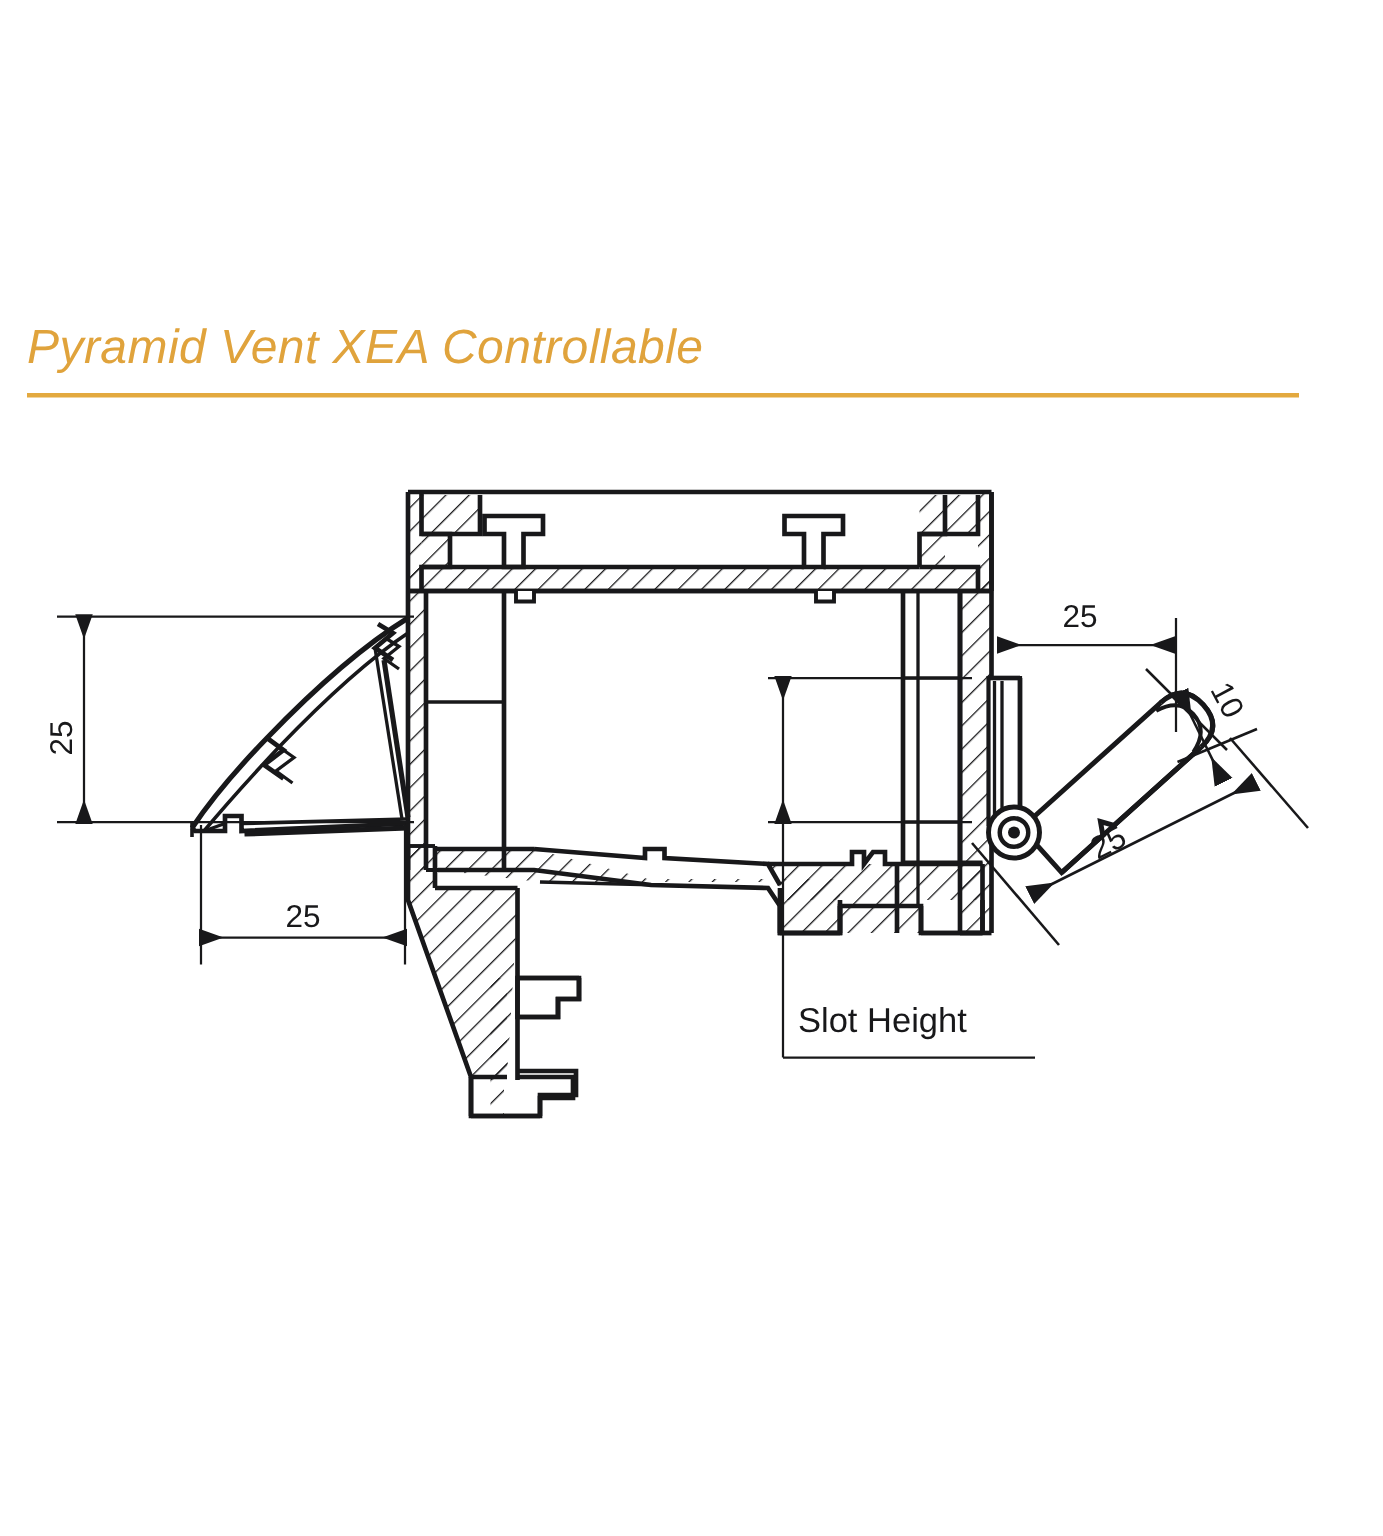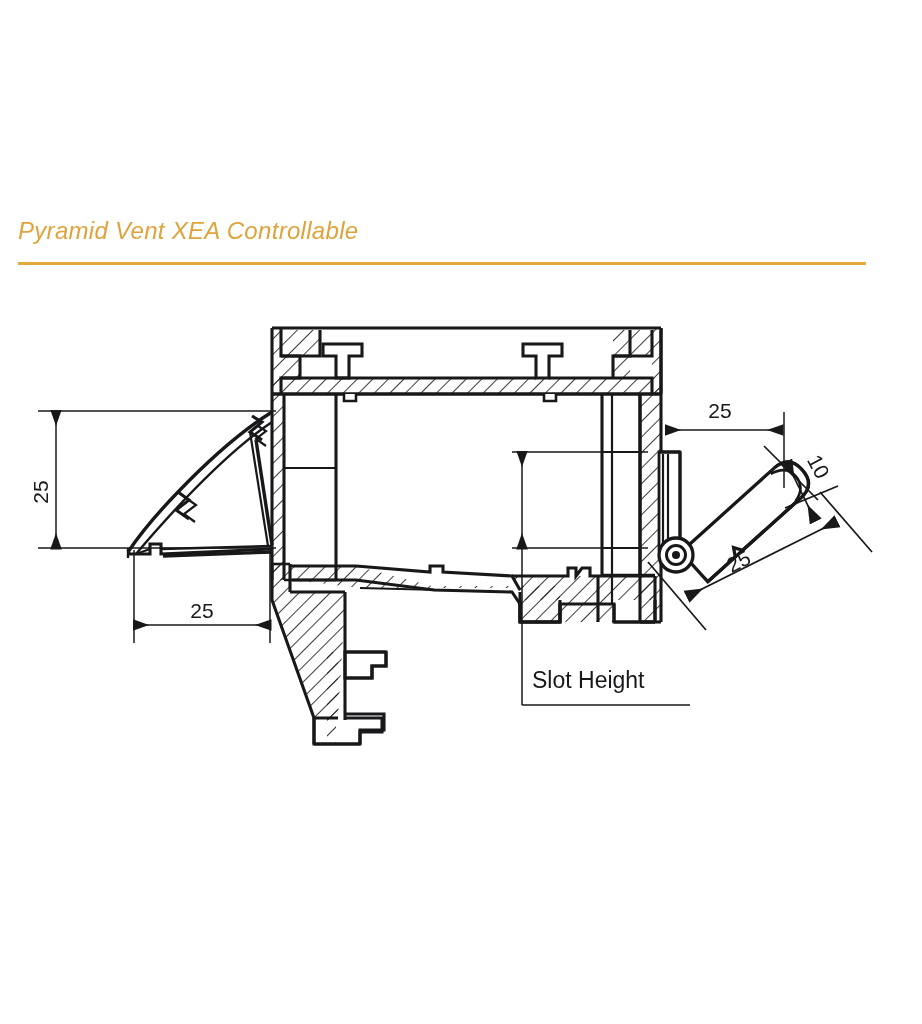--- a/index.html
+++ b/index.html
@@ -24,21 +24,21 @@
   .title-block {
     position: absolute;
     left: 18px;
     top: 214px;
     width: 860px;
   }
   .title-text {
     font-family: "Liberation Sans", sans-serif;
     font-style: italic;
     font-weight: 400;
-    font-size: 24px;
+    font-size: 32px;
     letter-spacing: 0.3px;
     color: #e0a33c;
     white-space: nowrap;
     line-height: 34px;
   }
   .title-rule {
     margin-top: 14px;
     height: 3px;
     width: 848px;
     background: #e3a93f;

